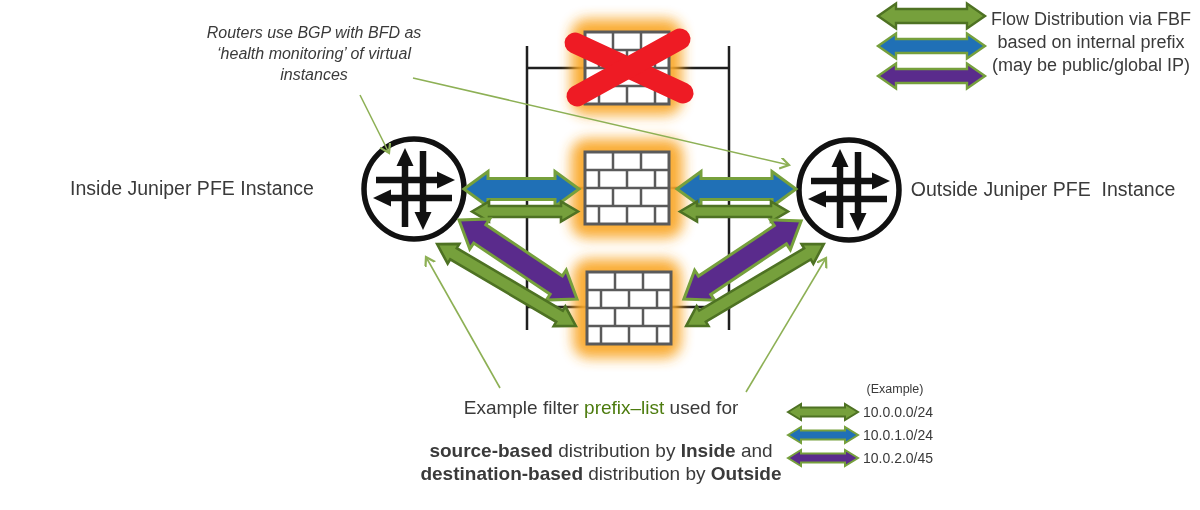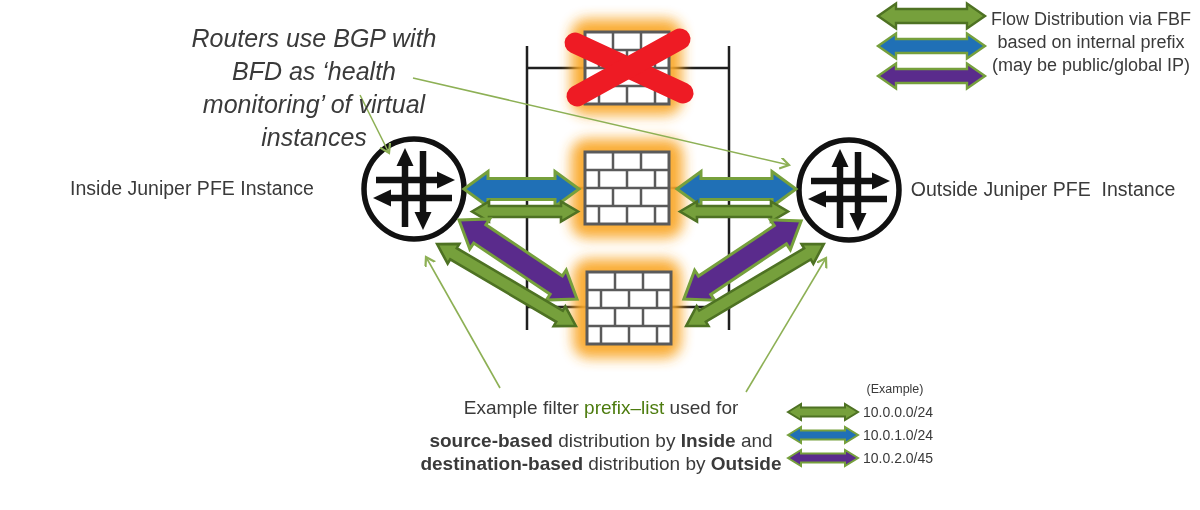--- a/index.html
+++ b/index.html
@@ -6,32 +6,32 @@
   .stage{
     position:relative;width:1200px;height:510px;overflow:hidden;background:#fff;
     font-family:"Liberation Sans",sans-serif;color:var(--ink,#3a3a3a);
   }
   .stage svg.overlay{position:absolute;left:0;top:0;z-index:1;}
   .txt{position:absolute;z-index:2;}
   .center{text-align:center;}
   .bold{font-weight:normal;}
   .italic{font-style:italic;}
 
-  .ann{left:186px;top:22px;width:256px;font-size:25px;line-height:1.32;}
+  .ann{left:186px;top:22px;width:256px;font-size:16px;line-height:1.32;}
   .inside-label{left:26px;top:177px;width:332px;font-size:19.5px;}
   .outside-label{left:899px;top:178px;width:288px;font-size:19.5px;white-space:pre-wrap;}
   .legend-text{left:989px;top:8px;width:204px;font-size:18px;line-height:1.27;}
 
   .failover{left:4px;top:346px;width:406px;font-size:17.5px;line-height:1.3;}
   .failover .bullets{margin-top:9px;}
   .bullet-item{margin-bottom:9px;line-height:1.3;}
   .bullet-item .bullet-text::before{content:"•\2002\2002";color:#4a4a4a;}
 
   .common-filter{left:414px;top:396px;width:374px;font-size:19px;line-height:23px;}
-  .common-filter .cf-line2{margin-top:10px;}
+  .common-filter .cf-line2{margin-top:20px;}
   .common-filter span.gray{color:#4d7c0f;}
   .common-filter span.b{font-weight:bold;}
 
   .example-title{left:840px;top:382px;width:110px;font-size:12.5px;}
   .ex-label{font-size:14px;}
   .ex-label.r0{left:863px;top:404px;}
   .ex-label.r1{left:863px;top:427px;}
   .ex-label.r2{left:863px;top:450px;}
 
   

